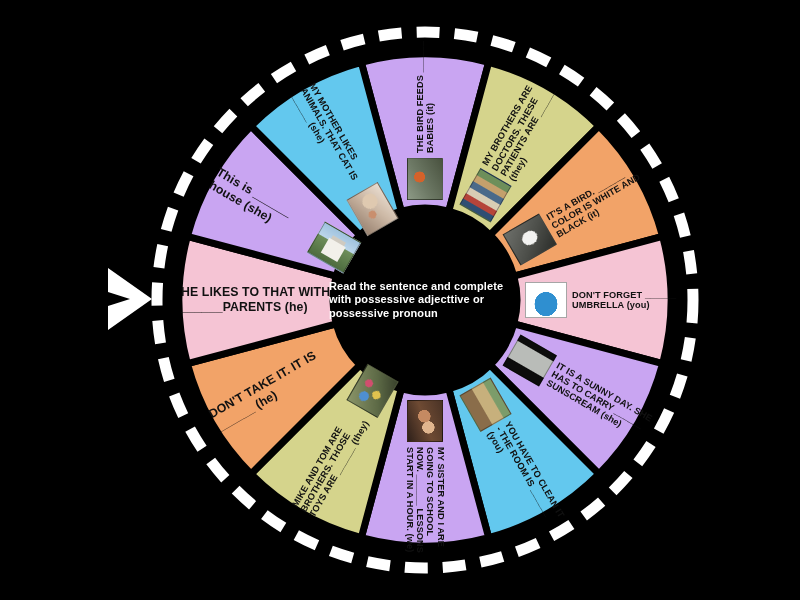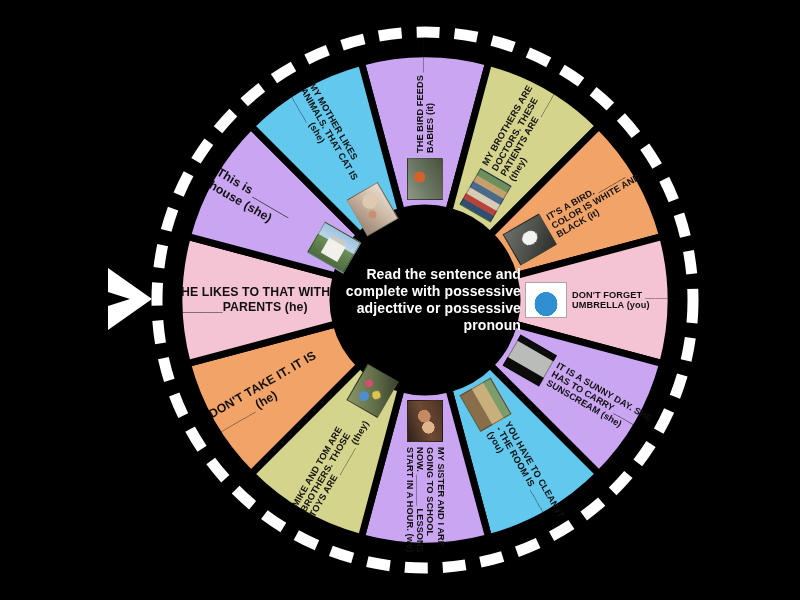--- a/index.html
+++ b/index.html
@@ -173,24 +173,24 @@
   
   #hub-text {
     position: absolute;
     left: 329px;
     top: 245px;
     width: 192px;
     height: 110px;
     display: flex;
     align-items: center;
     justify-content: center;
-    text-align: right;
+    text-align: left;
     color: #ffffff;
     font-weight: 700;
-    font-size: 14px;
+    font-size: 11px;
     line-height: 1.2;
     letter-spacing: 0.1px;
     pointer-events: none;
   }
 </style>
 </head>
 <body>
 
 <div id="stage">
 

